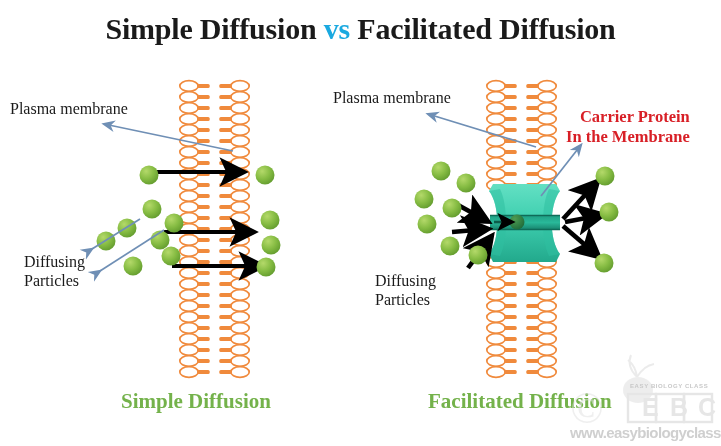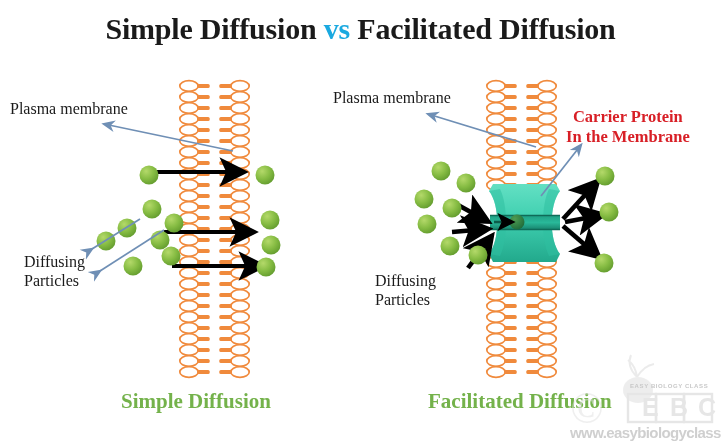--- a/index.html
+++ b/index.html
@@ -44,21 +44,21 @@
     white-space: pre-line;
   }
   .lbl-red {
     position: absolute;
     font-family: "Liberation Serif", "DejaVu Serif", serif;
     font-size: 16.5px;
     font-weight: bold;
     color: #d81f26;
     line-height: 1.22;
     white-space: pre-line;
-    text-align: center;
+    text-align: right;
   }
   .caption {
     position: absolute;
     font-family: "Liberation Serif", "DejaVu Serif", serif;
     font-weight: bold;
     font-size: 21px;
     color: #74b24b;
     white-space: nowrap;
   }
   .svg-layer {

